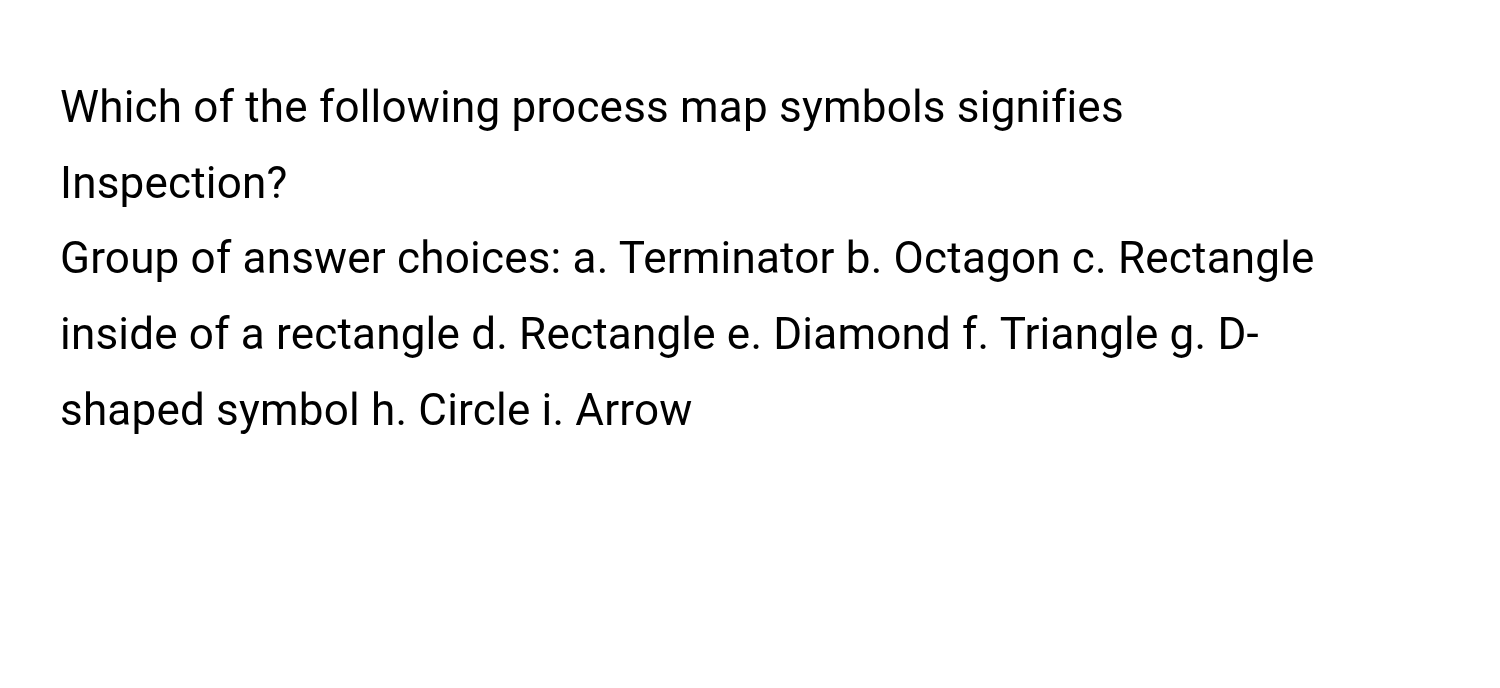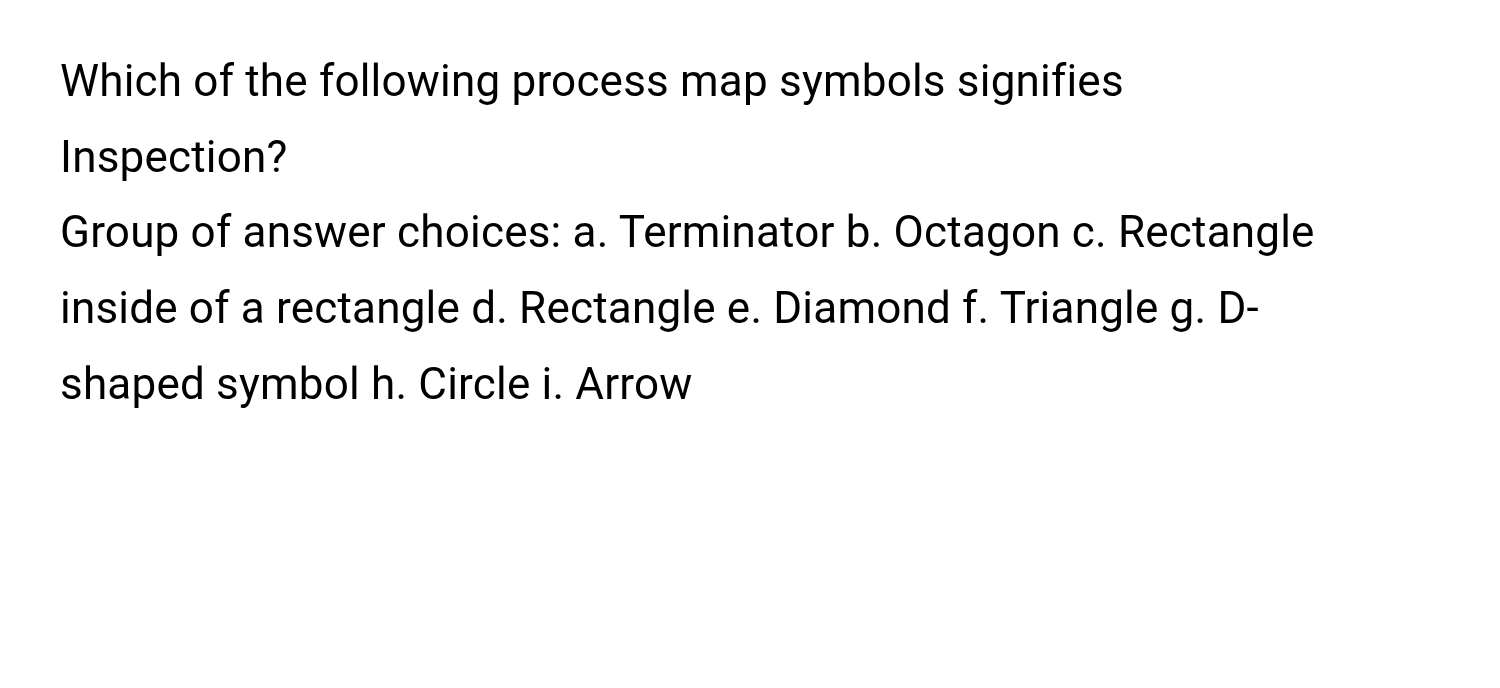--- a/index.html
+++ b/index.html
@@ -5,21 +5,21 @@
   html, body {
     margin: 0;
     padding: 0;
     width: 1500px;
     height: 688px;
     background: #ffffff;
     font-family: -apple-system, BlinkMacSystemFont, "Segoe UI", Roboto, Helvetica, Arial, sans-serif;
     color: #000000;
   }
   .content {
-    padding: 44px 60px 60px 60px;
+    padding: 70px 60px 60px 60px;
     box-sizing: border-box;
     font-size: 44px;
     line-height: 1.72;
     font-weight: 400;
     letter-spacing: 0.2px;
     max-width: 1400px;
   }
   .choices-intro {
     display: inline;
   }

